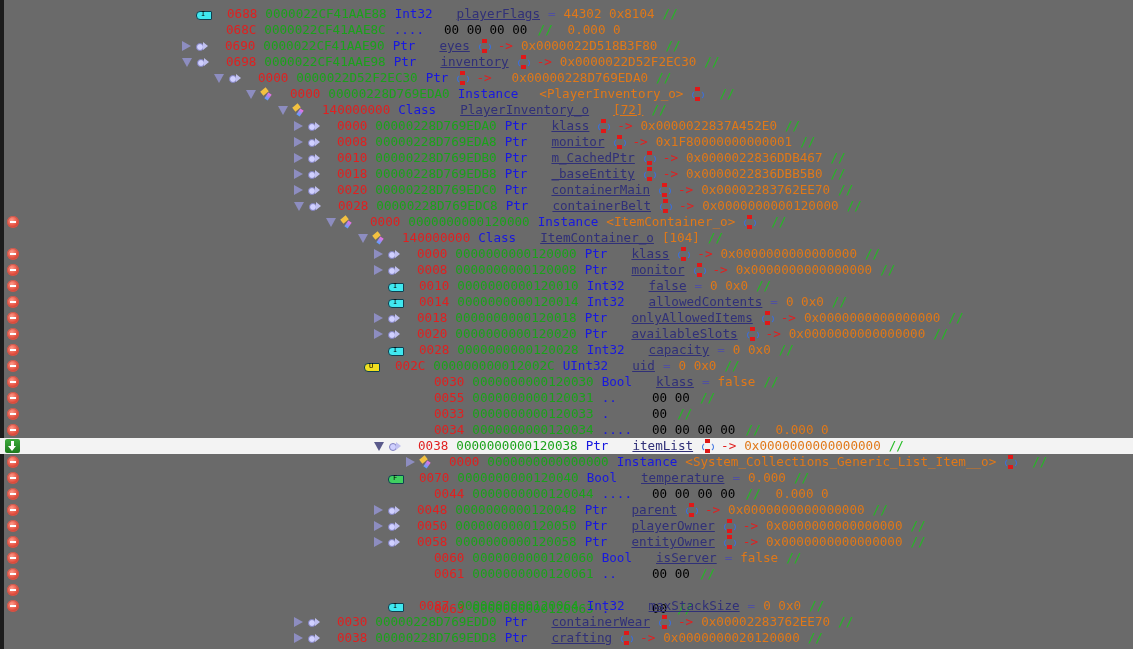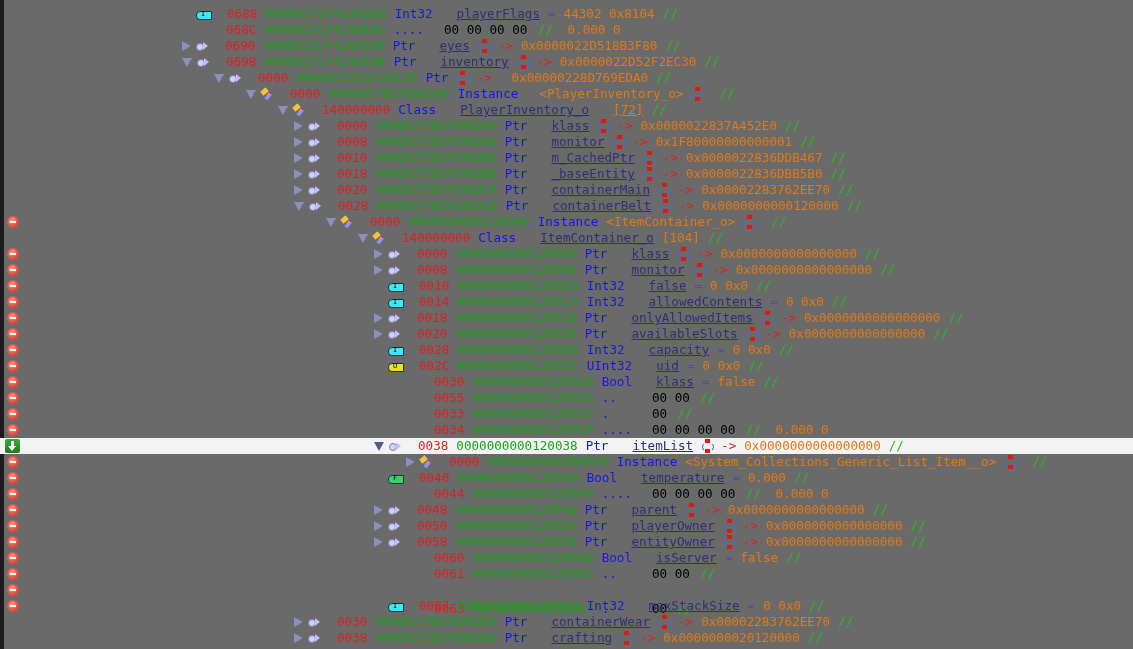--- a/index.html
+++ b/index.html
@@ -68,28 +68,28 @@
     <div class="row"><div class="line" style="left: 294px;"><span class="tw o"></span><span class="ic ptr"></span><span class="off">0028</span><span class="addr">00000228D769EDC8</span><span class="typ">Ptr</span><span class="name">containerBelt</span><span class="cyc"></span><span class="arr">-&gt;</span><span class="val" style="margin-left: 8px;">0x0000000000120000</span><span class="cm">//</span></div></div>
     <div class="row"><span class="bp"></span><div class="line" style="left: 326px;"><span class="tw o"></span><span class="ic cls"></span><span class="off">0000</span><span class="addr">0000000000120000</span><span class="typ">Instance</span><span class="val" style="margin-left: 8px;">&lt;ItemContainer_o&gt;</span><span class="cyc"></span><span class="cm">//</span></div></div>
     <div class="row"><div class="line" style="left: 358px;"><span class="tw o"></span><span class="ic cls"></span><span class="off">140000000</span><span class="typ">Class</span><span class="name">ItemContainer_o</span><span class="val" style="margin-left: 8px;">[104]</span><span class="cm">//</span></div></div>
     <div class="row"><span class="bp"></span><div class="line" style="left: 374px;"><span class="tw c"></span><span class="ic ptr"></span><span class="off">0000</span><span class="addr">0000000000120000</span><span class="typ">Ptr</span><span class="name">klass</span><span class="cyc"></span><span class="arr">-&gt;</span><span class="val" style="margin-left: 8px;">0x0000000000000000</span><span class="cm">//</span></div></div>
     <div class="row"><span class="bp"></span><div class="line" style="left: 374px;"><span class="tw c"></span><span class="ic ptr"></span><span class="off">0008</span><span class="addr">0000000000120008</span><span class="typ">Ptr</span><span class="name">monitor</span><span class="cyc"></span><span class="arr">-&gt;</span><span class="val" style="margin-left: 8px;">0x0000000000000000</span><span class="cm">//</span></div></div>
     <div class="row"><span class="bp"></span><div class="line" style="left: 388px;"><span class="ic int i32"></span><span class="off">0010</span><span class="addr">0000000000120010</span><span class="typ">Int32</span><span class="name">false</span><span class="eq" style="margin-left: 8px;">=</span><span class="val" style="margin-left: 8px;">0 0x0</span><span class="cm">//</span></div></div>
     <div class="row"><span class="bp"></span><div class="line" style="left: 388px;"><span class="ic int i32"></span><span class="off">0014</span><span class="addr">0000000000120014</span><span class="typ">Int32</span><span class="name">allowedContents</span><span class="eq" style="margin-left: 8px;">=</span><span class="val" style="margin-left: 8px;">0 0x0</span><span class="cm">//</span></div></div>
     <div class="row"><span class="bp"></span><div class="line" style="left: 374px;"><span class="tw c"></span><span class="ic ptr"></span><span class="off">0018</span><span class="addr">0000000000120018</span><span class="typ">Ptr</span><span class="name">onlyAllowedItems</span><span class="cyc"></span><span class="arr">-&gt;</span><span class="val" style="margin-left: 8px;">0x0000000000000000</span><span class="cm">//</span></div></div>
     <div class="row"><span class="bp"></span><div class="line" style="left: 374px;"><span class="tw c"></span><span class="ic ptr"></span><span class="off">0020</span><span class="addr">0000000000120020</span><span class="typ">Ptr</span><span class="name">availableSlots</span><span class="cyc"></span><span class="arr">-&gt;</span><span class="val" style="margin-left: 8px;">0x0000000000000000</span><span class="cm">//</span></div></div>
     <div class="row"><span class="bp"></span><div class="line" style="left: 388px;"><span class="ic int i32"></span><span class="off">0028</span><span class="addr">0000000000120028</span><span class="typ">Int32</span><span class="name">capacity</span><span class="eq" style="margin-left: 8px;">=</span><span class="val" style="margin-left: 8px;">0 0x0</span><span class="cm">//</span></div></div>
-    <div class="row"><span class="bp"></span><div class="line" style="left: 388px; text-align: center;"><span class="ic int u32"></span><span class="off">002C</span><span class="addr">000000000012002C</span><span class="typ">UInt32</span><span class="name">uid</span><span class="eq" style="margin-left: 8px;">=</span><span class="val" style="margin-left: 8px;">0 0x0</span><span class="cm">//</span></div></div>
+    <div class="row"><span class="bp"></span><div class="line" style="left: 364px; text-align: center;"><span class="ic int u32"></span><span class="off">002C</span><span class="addr">000000000012002C</span><span class="typ">UInt32</span><span class="name">uid</span><span class="eq" style="margin-left: 8px;">=</span><span class="val" style="margin-left: 8px;">0 0x0</span><span class="cm">//</span></div></div>
     <div class="row"><span class="bp"></span><div class="line" style="left: 404px;"><span class="ic"></span><span class="off">0030</span><span class="addr">0000000000120030</span><span class="typ">Bool</span><span class="name">klass</span><span class="eq" style="margin-left: 8px;">=</span><span class="val" style="margin-left: 8px;">false</span><span class="cm">//</span></div></div>
     <div class="row"><span class="bp"></span><div class="line" style="left: 404px;"><span class="ic"></span><span class="off">0055</span><span class="addr">0000000000120031</span><span class="typ">..</span><span class="hex" style="position: absolute; left: 248px;">00 00</span><span class="cm" style="position: absolute; left: 288px;">//</span></div></div>
     <div class="row"><span class="bp"></span><div class="line" style="left: 404px;"><span class="ic"></span><span class="off">0033</span><span class="addr">0000000000120033</span><span class="typ">.</span><span class="hex" style="position: absolute; left: 248px;">00</span><span class="cm" style="position: absolute; left: 265.2px;">//</span></div></div>
     <div class="row"><span class="bp"></span><div class="line" style="left: 404px;"><span class="ic"></span><span class="off">0034</span><span class="addr">0000000000120034</span><span class="typ">....</span><span class="hex" style="position: absolute; left: 248px;">00 00 00 00</span><span class="cm" style="position: absolute; left: 333.6px;">//</span><span class="val" style="position: absolute; left: 371.6px;">0.000 0</span></div></div>
     <div class="row sel"><span class="ip"></span><div class="line" style="left: 374px;"><span class="tw o"></span><span class="ic ptr"></span><span class="off">0038</span><span class="addr">0000000000120038</span><span class="typ">Ptr</span><span class="name">itemList</span><span class="cyc"></span><span class="arr">-&gt;</span><span class="val" style="margin-left: 8px;">0x0000000000000000</span><span class="cm">//</span></div></div>
     <div class="row"><span class="bp"></span><div class="line" style="left: 406px;"><span class="tw c"></span><span class="ic cls"></span><span class="off">0000</span><span class="addr">0000000000000000</span><span class="typ">Instance</span><span class="val" style="margin-left: 8px;">&lt;System_Collections_Generic_List_Item__o&gt;</span><span class="cyc"></span><span class="cm">//</span></div></div>
-    <div class="row"><span class="bp"></span><div class="line" style="left: 388px;"><span class="ic int flt"></span><span class="off">0040</span><span class="addr">0000000000120040</span><span class="typ">Bool</span><span class="name">temperature</span><span class="eq" style="margin-left: 8px;">=</span><span class="val" style="margin-left: 8px;">0.000</span><span class="cm">//</span></div></div>
+    <div class="row"><span class="bp"></span><div class="line" style="left: 388px;"><span class="ic int flt"></span><span class="off">0070</span><span class="addr">0000000000120040</span><span class="typ">Bool</span><span class="name">temperature</span><span class="eq" style="margin-left: 8px;">=</span><span class="val" style="margin-left: 8px;">0.000</span><span class="cm">//</span></div></div>
     <div class="row"><span class="bp"></span><div class="line" style="left: 404px;"><span class="ic"></span><span class="off">0044</span><span class="addr">0000000000120044</span><span class="typ">....</span><span class="hex" style="position: absolute; left: 248px;">00 00 00 00</span><span class="cm" style="position: absolute; left: 333.6px;">//</span><span class="val" style="position: absolute; left: 371.6px;">0.000 0</span></div></div>
     <div class="row"><span class="bp"></span><div class="line" style="left: 374px;"><span class="tw c"></span><span class="ic ptr"></span><span class="off">0048</span><span class="addr">0000000000120048</span><span class="typ">Ptr</span><span class="name">parent</span><span class="cyc"></span><span class="arr">-&gt;</span><span class="val" style="margin-left: 8px;">0x0000000000000000</span><span class="cm">//</span></div></div>
     <div class="row"><span class="bp"></span><div class="line" style="left: 374px;"><span class="tw c"></span><span class="ic ptr"></span><span class="off">0050</span><span class="addr">0000000000120050</span><span class="typ">Ptr</span><span class="name">playerOwner</span><span class="cyc"></span><span class="arr">-&gt;</span><span class="val" style="margin-left: 8px;">0x0000000000000000</span><span class="cm">//</span></div></div>
     <div class="row"><span class="bp"></span><div class="line" style="left: 374px;"><span class="tw c"></span><span class="ic ptr"></span><span class="off">0058</span><span class="addr">0000000000120058</span><span class="typ">Ptr</span><span class="name">entityOwner</span><span class="cyc"></span><span class="arr">-&gt;</span><span class="val" style="margin-left: 8px;">0x0000000000000000</span><span class="cm">//</span></div></div>
     <div class="row"><span class="bp"></span><div class="line" style="left: 404px;"><span class="ic"></span><span class="off">0060</span><span class="addr">0000000000120060</span><span class="typ">Bool</span><span class="name">isServer</span><span class="eq" style="margin-left: 8px;">=</span><span class="val" style="margin-left: 8px;">false</span><span class="cm">//</span></div></div>
     <div class="row"><span class="bp"></span><div class="line" style="left: 404px;"><span class="ic"></span><span class="off">0061</span><span class="addr">0000000000120061</span><span class="typ">..</span><span class="hex" style="position: absolute; left: 248px;">00 00</span><span class="cm" style="position: absolute; left: 288px;">//</span></div></div>
     <div class="row"><span class="bp"></span><div class="line" style="left: 404px; margin-top: 19px;"><span class="ic"></span><span class="off">0063</span><span class="addr">0000000000120063</span><span class="typ">.</span><span class="hex" style="position: absolute; left: 248px;">00</span><span class="cm" style="position: absolute; left: 265.2px;">//</span></div></div>
     <div class="row"><span class="bp"></span><div class="line" style="left: 388px;"><span class="ic int i32"></span><span class="off">0087</span><span class="addr">0000000000120064</span><span class="typ">Int32</span><span class="name">maxStackSize</span><span class="eq" style="margin-left: 8px;">=</span><span class="val" style="margin-left: 8px;">0 0x0</span><span class="cm">//</span></div></div>
     <div class="row"><div class="line" style="left: 294px;"><span class="tw c"></span><span class="ic ptr"></span><span class="off">0030</span><span class="addr">00000228D769EDD0</span><span class="typ">Ptr</span><span class="name">containerWear</span><span class="cyc"></span><span class="arr">-&gt;</span><span class="val" style="margin-left: 8px;">0x00002283762EE70</span><span class="cm">//</span></div></div>
     <div class="row"><div class="line" style="left: 294px;"><span class="tw c"></span><span class="ic ptr"></span><span class="off">0038</span><span class="addr">00000228D769EDD8</span><span class="typ">Ptr</span><span class="name">crafting</span><span class="cyc"></span><span class="arr">-&gt;</span><span class="val" style="margin-left: 8px;">0x0000000020120000</span><span class="cm">//</span></div></div>

